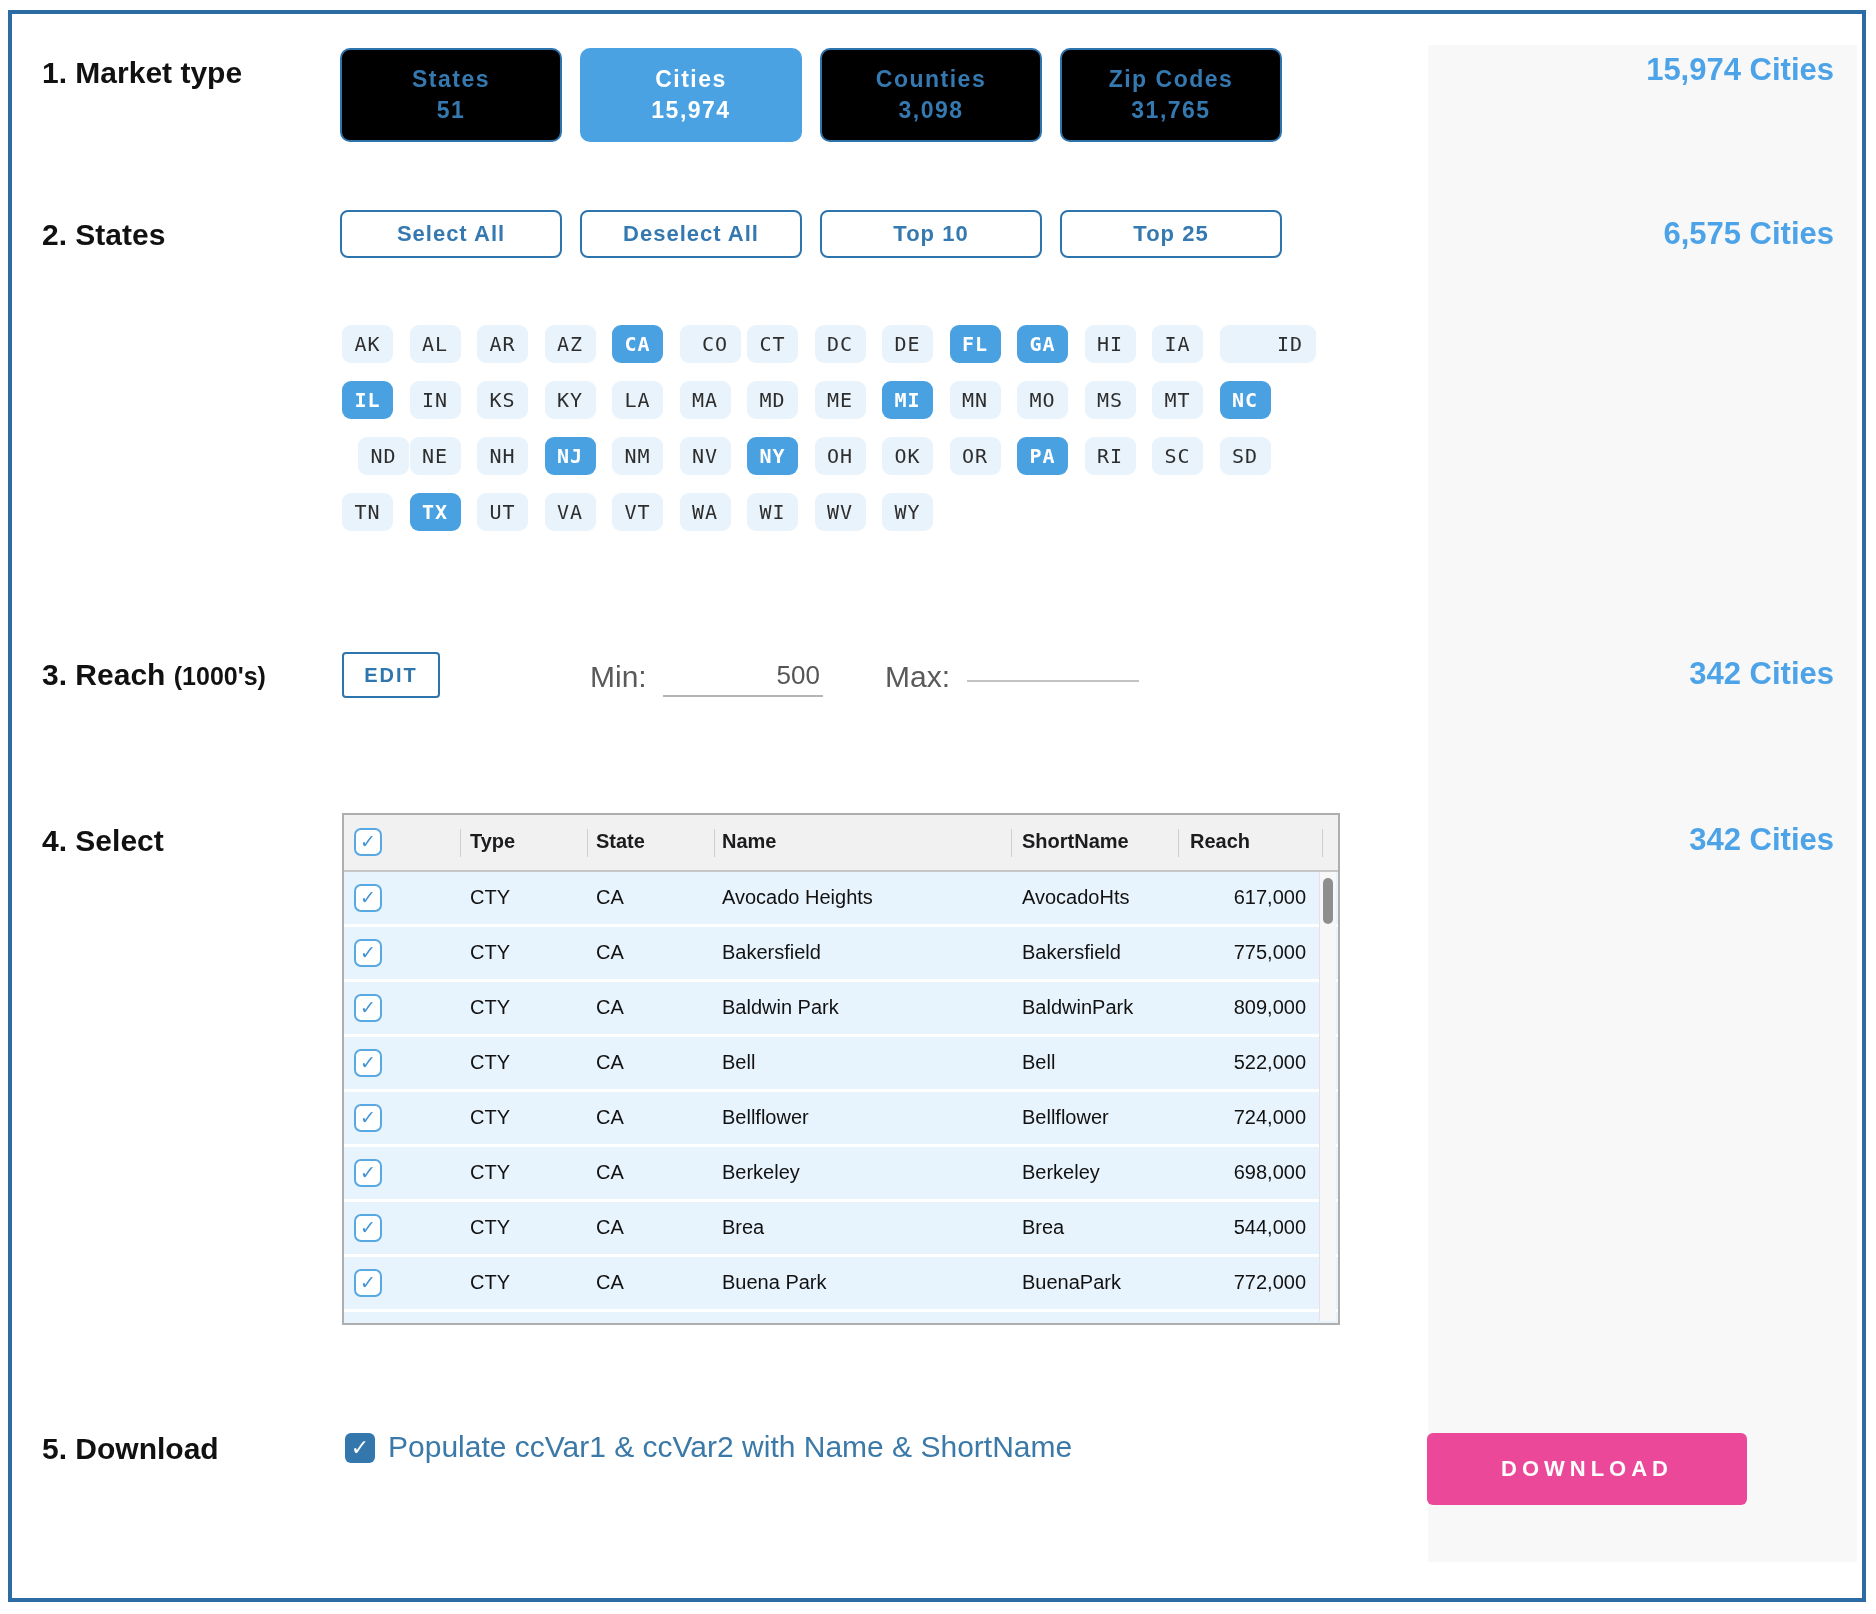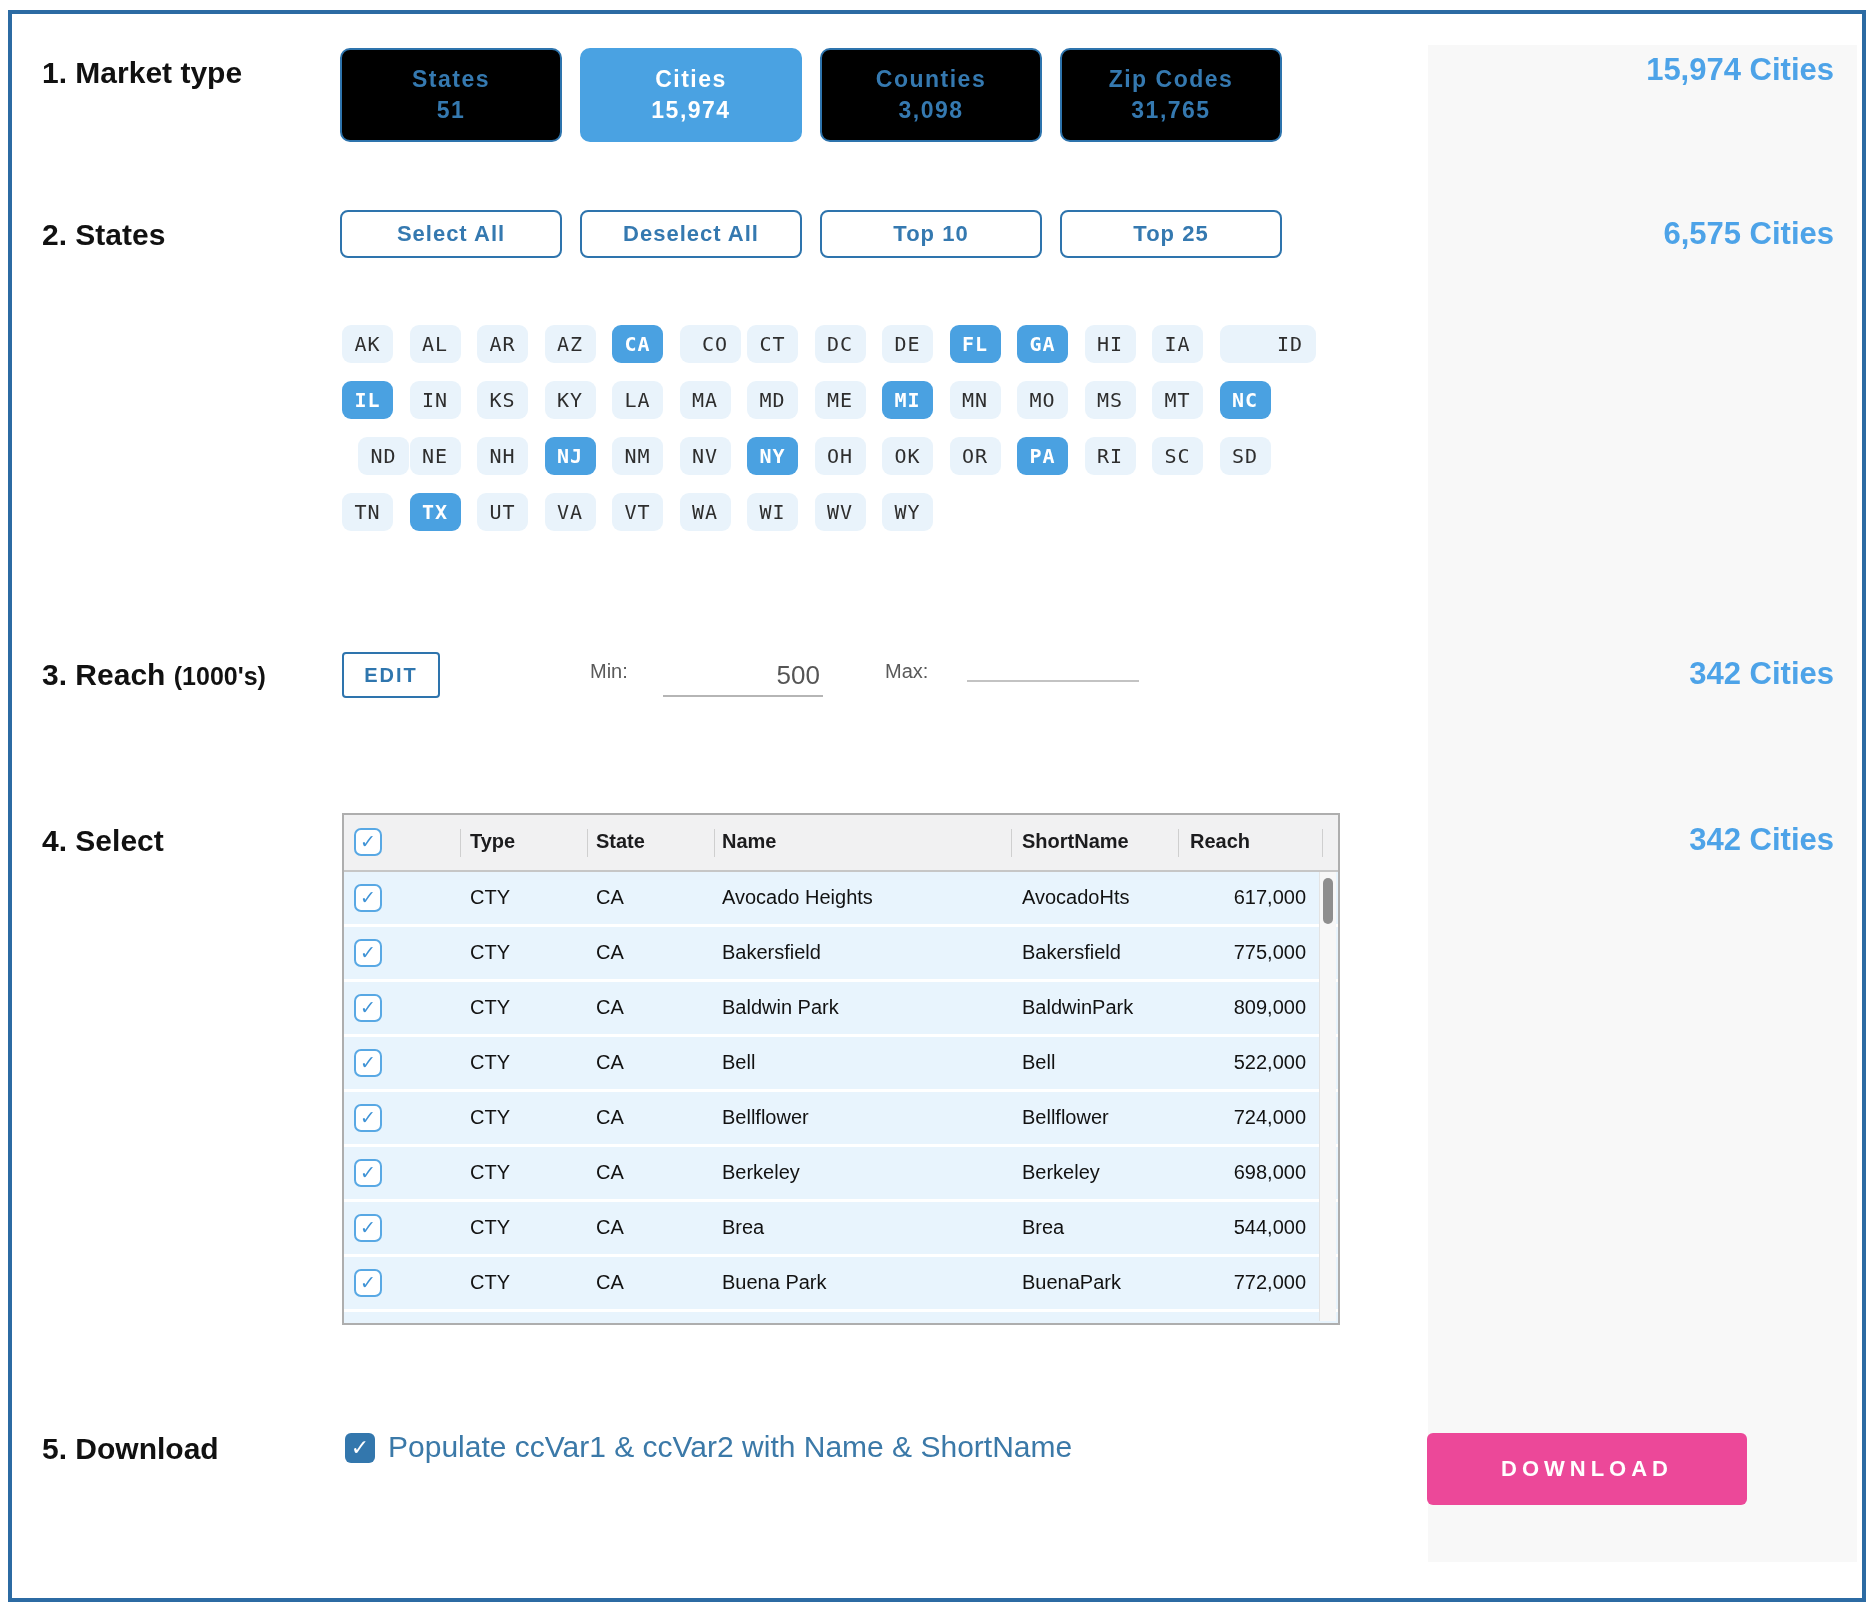--- a/index.html
+++ b/index.html
@@ -39,21 +39,21 @@
   .chip{position:absolute;width:51px;height:38px;border-radius:9px;background:#e9f3fb;color:#2e2e2e;
         font-family:"DejaVu Sans Mono",monospace;font-size:20px;letter-spacing:1px;cursor:pointer;
         display:flex;align-items:center;justify-content:center;}
   .chip.sel{background:#4aa1e1;color:#fff;font-weight:bold;}
 
   
   .edit-btn{position:absolute;left:342px;top:652px;width:98px;height:46px;box-sizing:border-box;
             border:2px solid #2e74ad;border-radius:4px;background:#fff;color:#2f76ae;cursor:pointer;
             font-size:20px;font-weight:bold;letter-spacing:2px;
             display:flex;align-items:center;justify-content:center;}
-  .minmax-label{position:absolute;top:660px;font-size:20px;color:#5a5a5a;}
+  .minmax-label{position:absolute;top:660px;font-size:30px;color:#5a5a5a;}
   .min-label{left:590px}.max-label{left:885px}
   .min-value{position:absolute;left:660px;top:660px;width:160px;text-align:right;font-size:26px;color:#555;}
   .max-value{position:absolute;left:967px;top:660px;width:172px;text-align:right;font-size:26px;color:#555;}
   .min-underline{position:absolute;left:663px;top:695px;width:160px;height:2px;background:#b5b5b5;}
   .max-underline{position:absolute;left:967px;top:680px;width:172px;height:2px;background:#c3c3c3;}
 
   
   .table{position:absolute;left:342px;top:813px;width:998px;height:512px;box-sizing:border-box;
          border:2px solid #aeaeae;background:#fff;}
   .thead{position:absolute;left:0;top:0;right:0;height:55px;background:#f1f1f2;border-bottom:2px solid #c6c6c6;}

